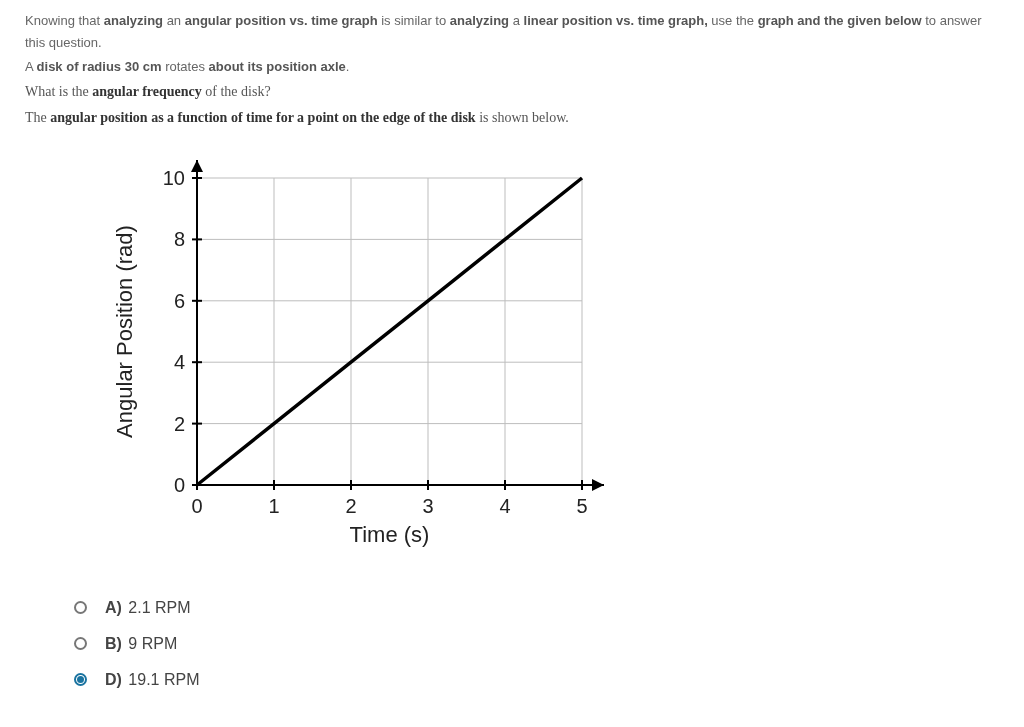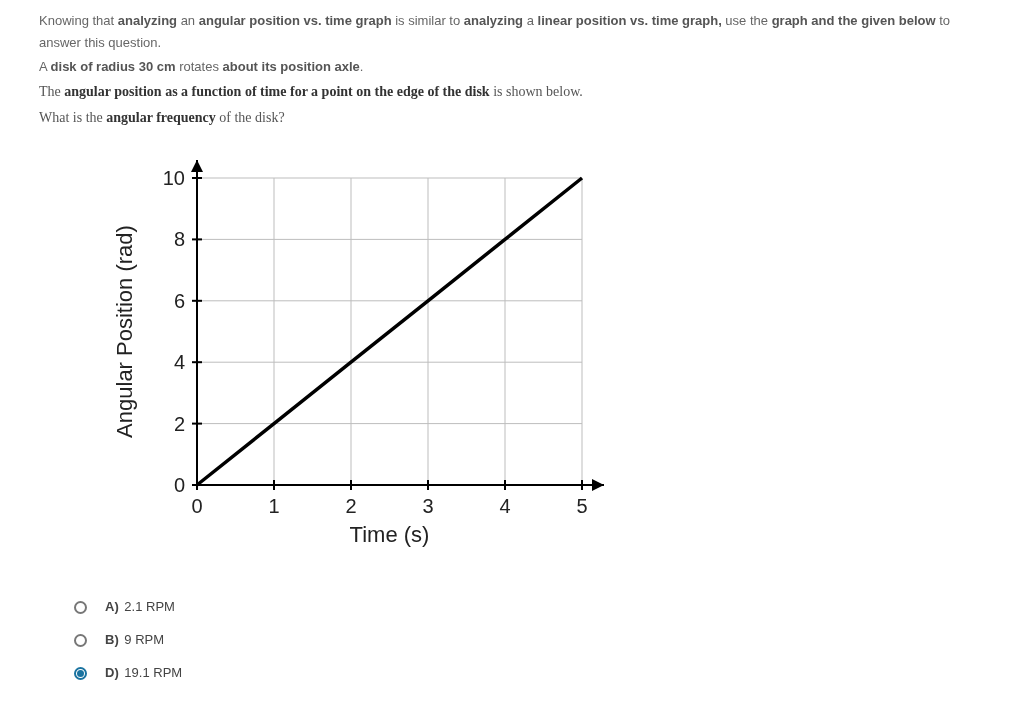--- a/index.html
+++ b/index.html
@@ -11,38 +11,38 @@
     width: 1024px;
   }
   .page {
     padding: 8px 22px 30px 22px;
   }
   .prompt {
     font-size: 13px;
     color: #666;
     line-height: 1.7;
   }
-  .prompt p { margin: 2px 17px; }
+  .prompt p { margin: 2px 3px; }
   .prompt .serif { font-family: "Times New Roman", Times, serif; font-size: 14px; color: #555; }
   .bold { font-weight: 700; color: #555; }
   .prompt .serif .bold { color: #333; }
 
   .chart-wrap {
     margin: 30px 0 20px 80px;
     width: 520px;
   }
   svg { display: block; }
 
   .answers {
     margin: 30px 0 0 52px;
   }
   .answer-row {
     display: flex;
-    align-items: flex-end;
-    font-size: 13px;
+    align-items: center;
+    font-size: 16px;
     color: #444;
     padding: 9px 0;
     cursor: pointer;
   }
   .radio {
     width: 13px;
     height: 13px;
     border: 2px solid #777;
     border-radius: 50%;
     margin-right: 18px;
@@ -73,24 +73,24 @@
 <div class="page">
 
   <div class="prompt">
     <p>
       <span>Knowing that </span><span class="bold">analyzing</span><span> an </span><span class="bold">angular position vs. time graph</span><span> is similar to </span><span class="bold">analyzing</span><span> a </span><span class="bold">linear position vs. time graph,</span><span> use the </span><span class="bold">graph and the given below</span><span> to answer this question.</span>
     </p>
     <p>
       <span>A </span><span class="bold">disk of radius 30 cm</span><span> rotates </span><span class="bold">about its position axle</span><span>.</span>
     </p>
     <p class="serif">
-      <span>The </span><span class="bold">angular position as a function of time for a point on the edge of the disk</span><span> is shown below.</span>
+      <span>What is the </span><span class="bold">angular frequency</span><span> of the disk?</span>
     </p>
     <p class="serif">
-      <span>What is the </span><span class="bold">angular frequency</span><span> of the disk?</span>
+      <span>The </span><span class="bold">angular position as a function of time for a point on the edge of the disk</span><span> is shown below.</span>
     </p>
   </div>
 
   <div class="chart-wrap">
     <svg id="chart-svg" width="520" height="400">
         <line x1="95" y1="18" x2="95" y2="325" stroke="#bdbdbd" stroke-width="1"></line>
         <line x1="172" y1="18" x2="172" y2="325" stroke="#bdbdbd" stroke-width="1"></line>
         <line x1="249" y1="18" x2="249" y2="325" stroke="#bdbdbd" stroke-width="1"></line>
         <line x1="326" y1="18" x2="326" y2="325" stroke="#bdbdbd" stroke-width="1"></line>
         <line x1="403" y1="18" x2="403" y2="325" stroke="#bdbdbd" stroke-width="1"></line>

